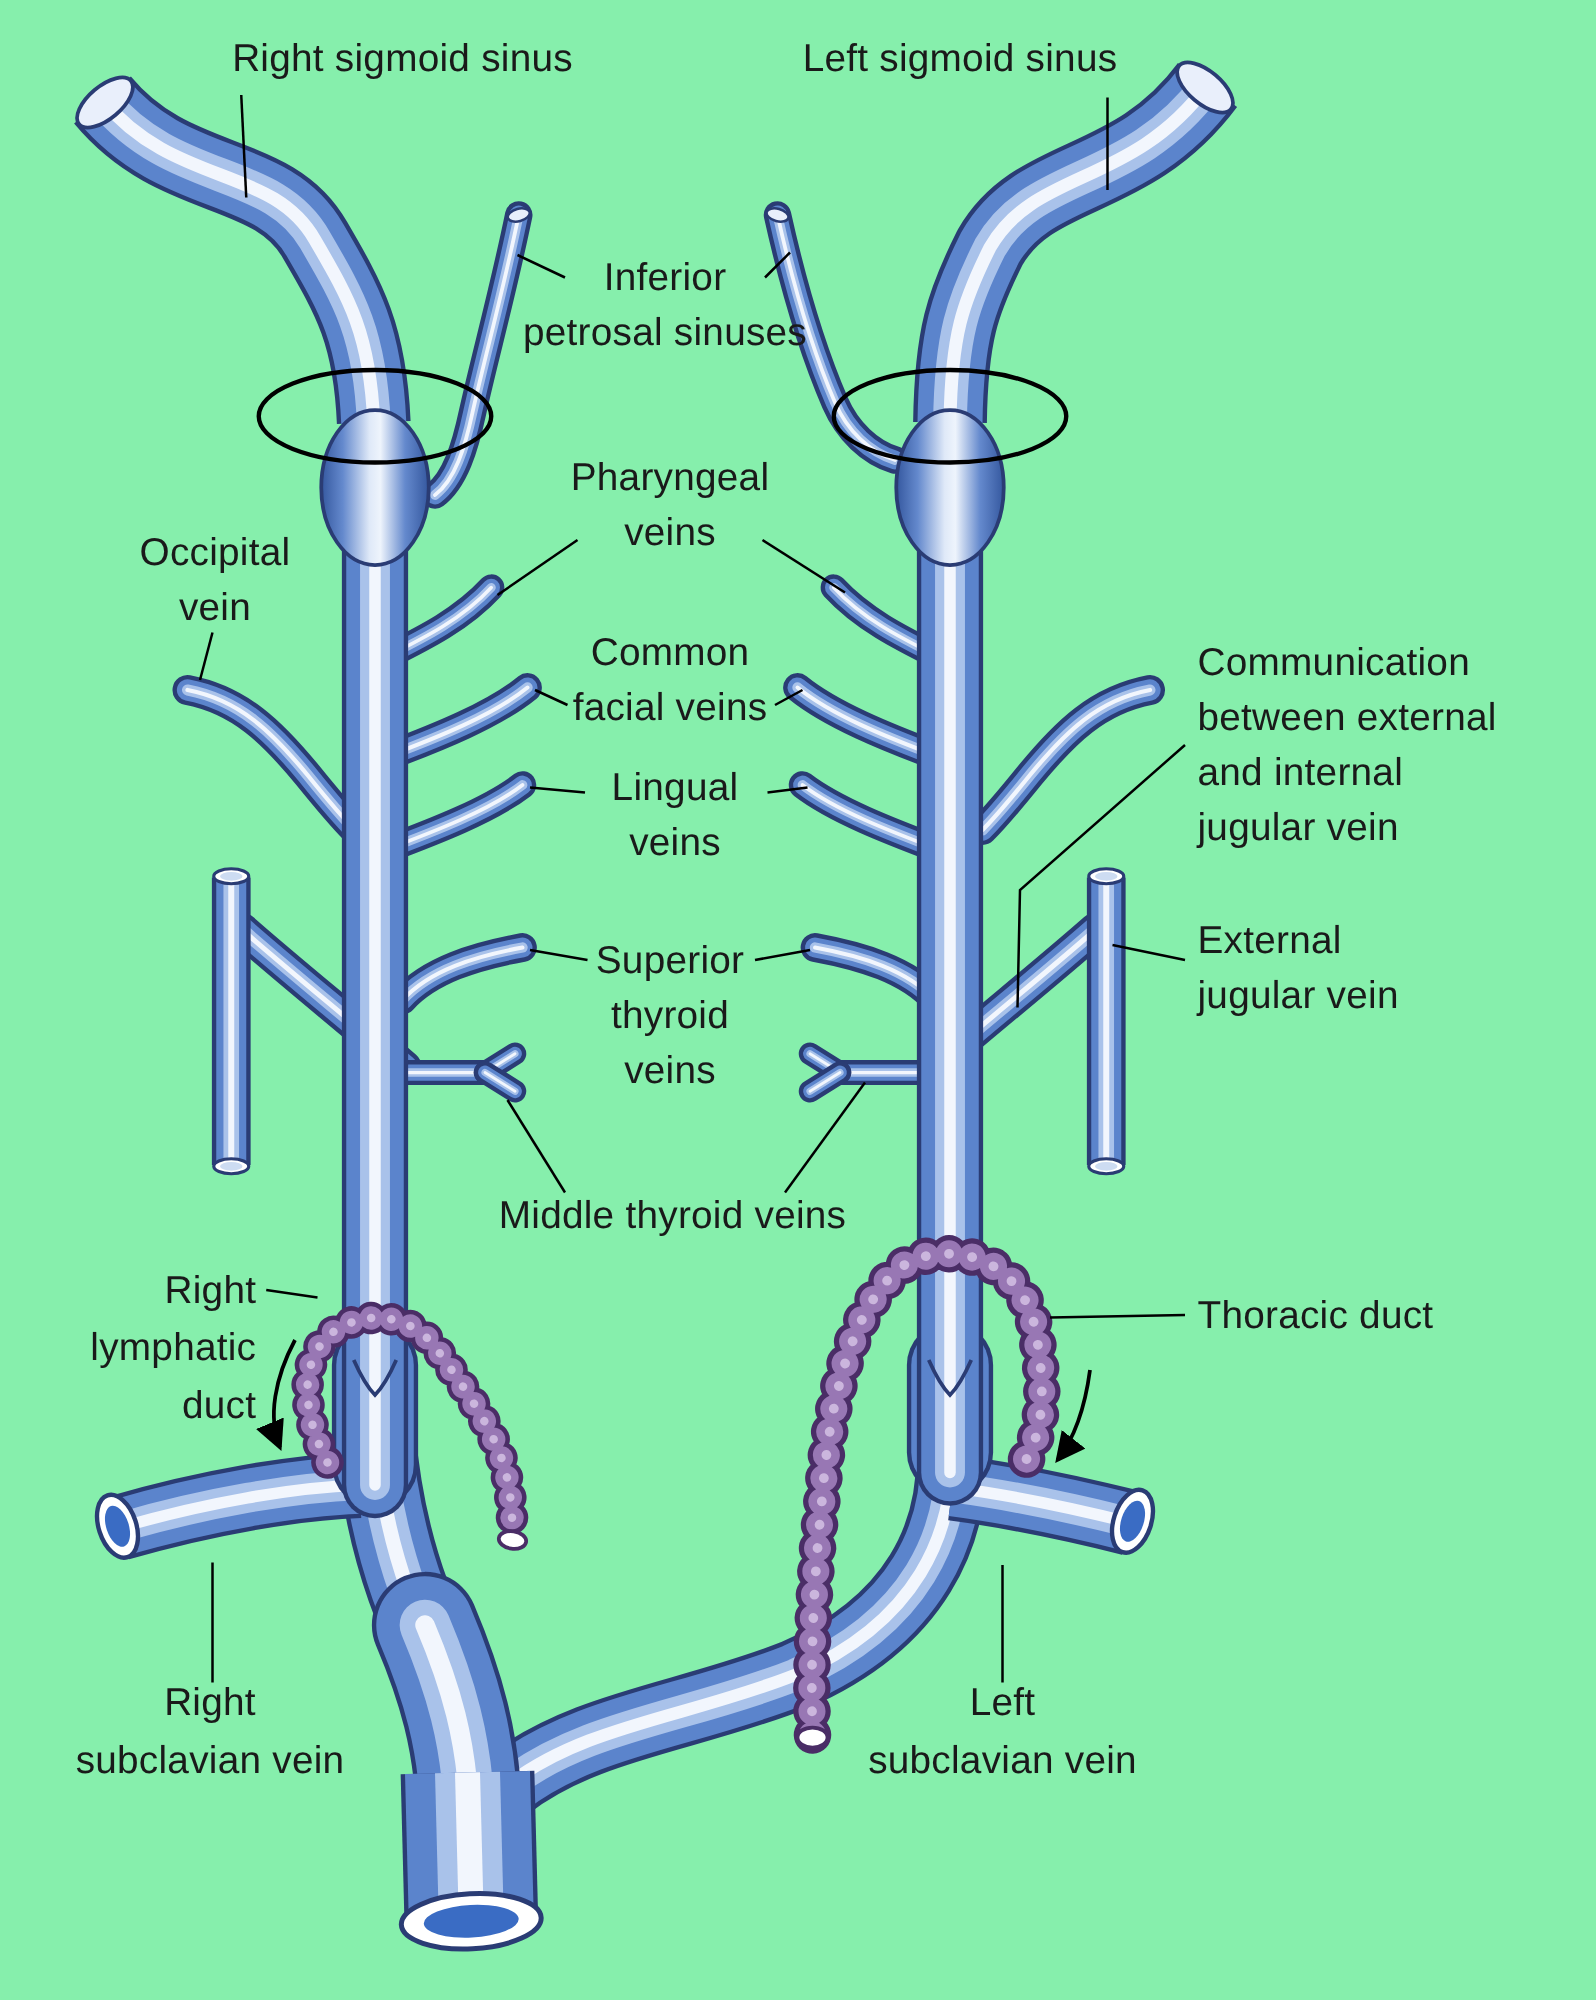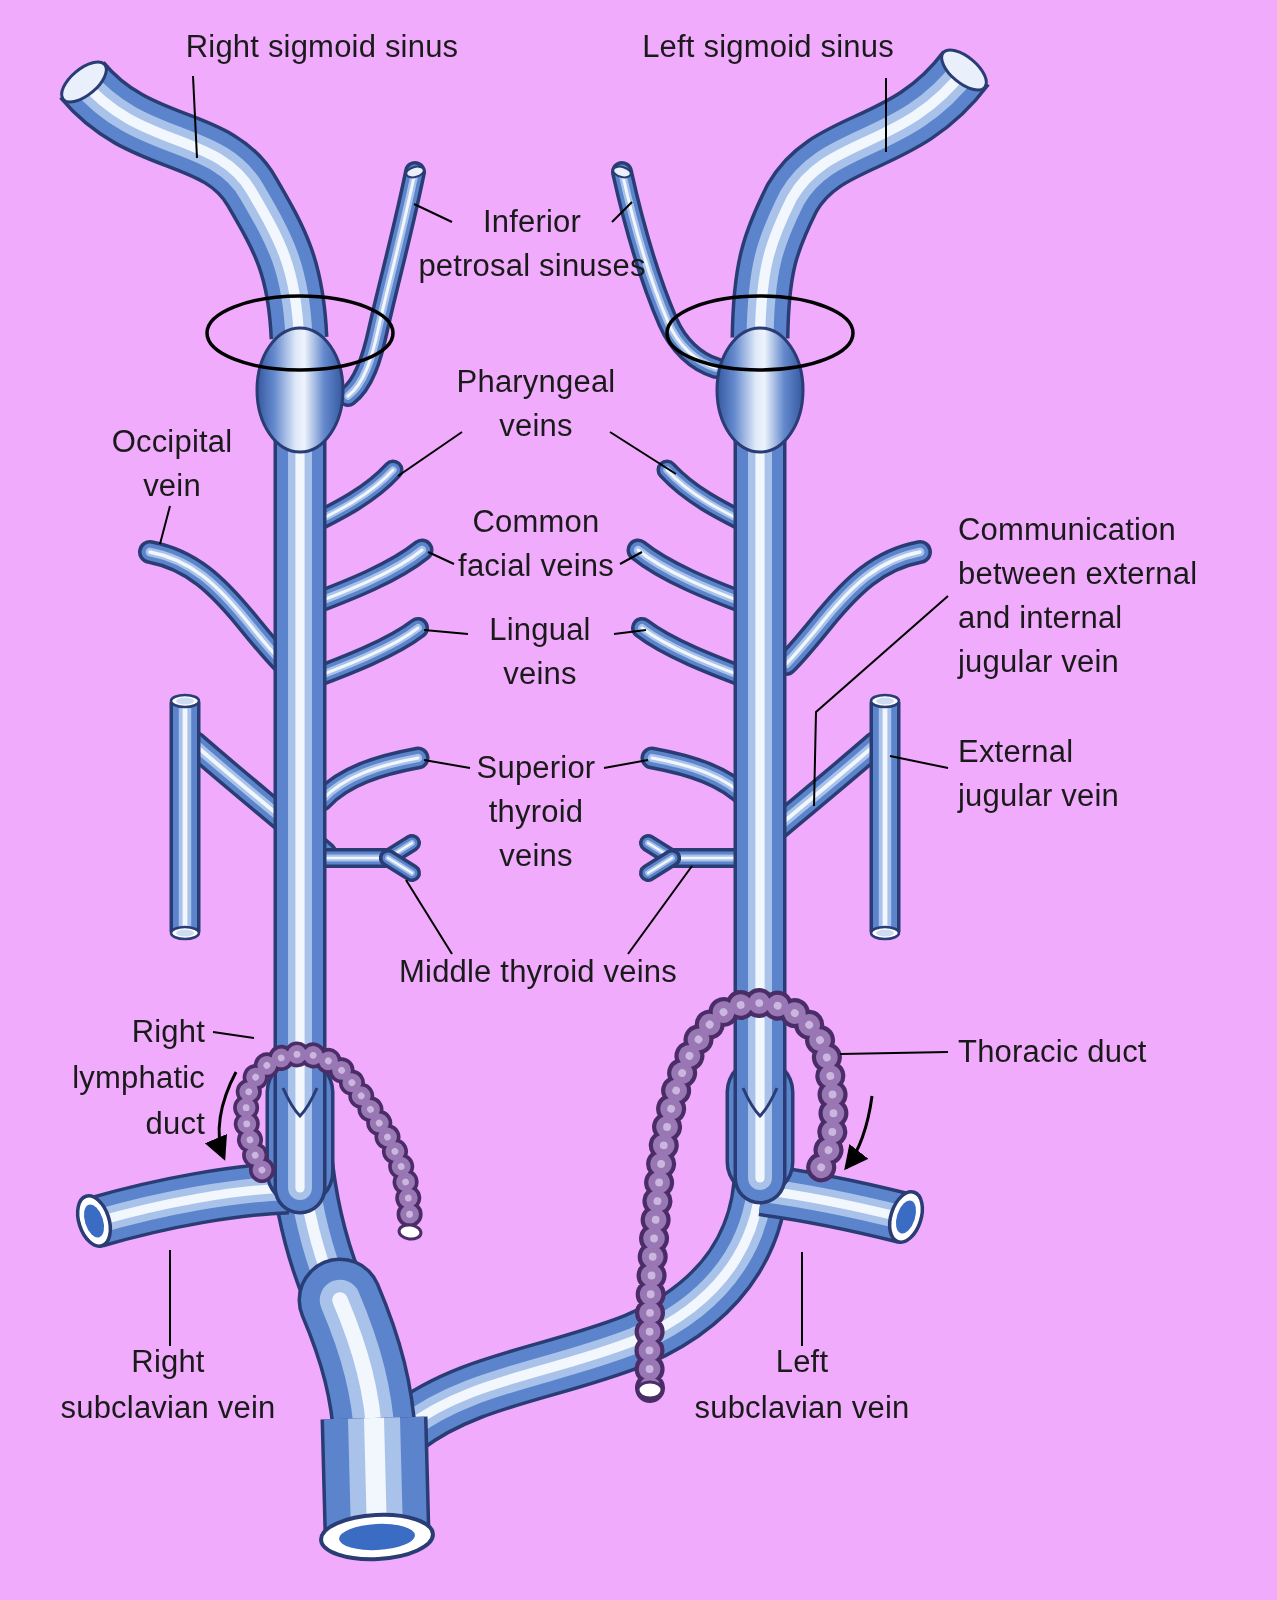--- a/index.html
+++ b/index.html
@@ -8,21 +8,21 @@
     --vein-mid:#a9c2ea;
     --vein-highlight:#f2f6fd;
     --lumen-blue:#3a6cc4;
     --duct-outline:#4a2d66;
     --duct-body:#9877b4;
     --duct-highlight:#cbb6dd;
     --label-text:#1a1a1a;
     --line:#000000;
   }
   html,body{margin:0;padding:0;background:#ffffff;}
-  .page{width:1277px;height:1600px;position:relative;background:#f0abfc;overflow:hidden;text-decoration:underline;}
+  .page{width:1277px;height:1600px;position:relative;background:#86efac;overflow:hidden;text-decoration:underline;}
   svg{display:block;}
   text{
     font-family:"Liberation Sans","DejaVu Sans",sans-serif;
     font-size:31px;
     fill:var(--label-text);
     letter-spacing:.2px;
   }
   .leader{stroke:var(--line);stroke-width:2;fill:none;}
   .arrow{stroke:var(--line);stroke-width:3;fill:none;}
   .ring{stroke:#000;stroke-width:3.5;fill:none;}

